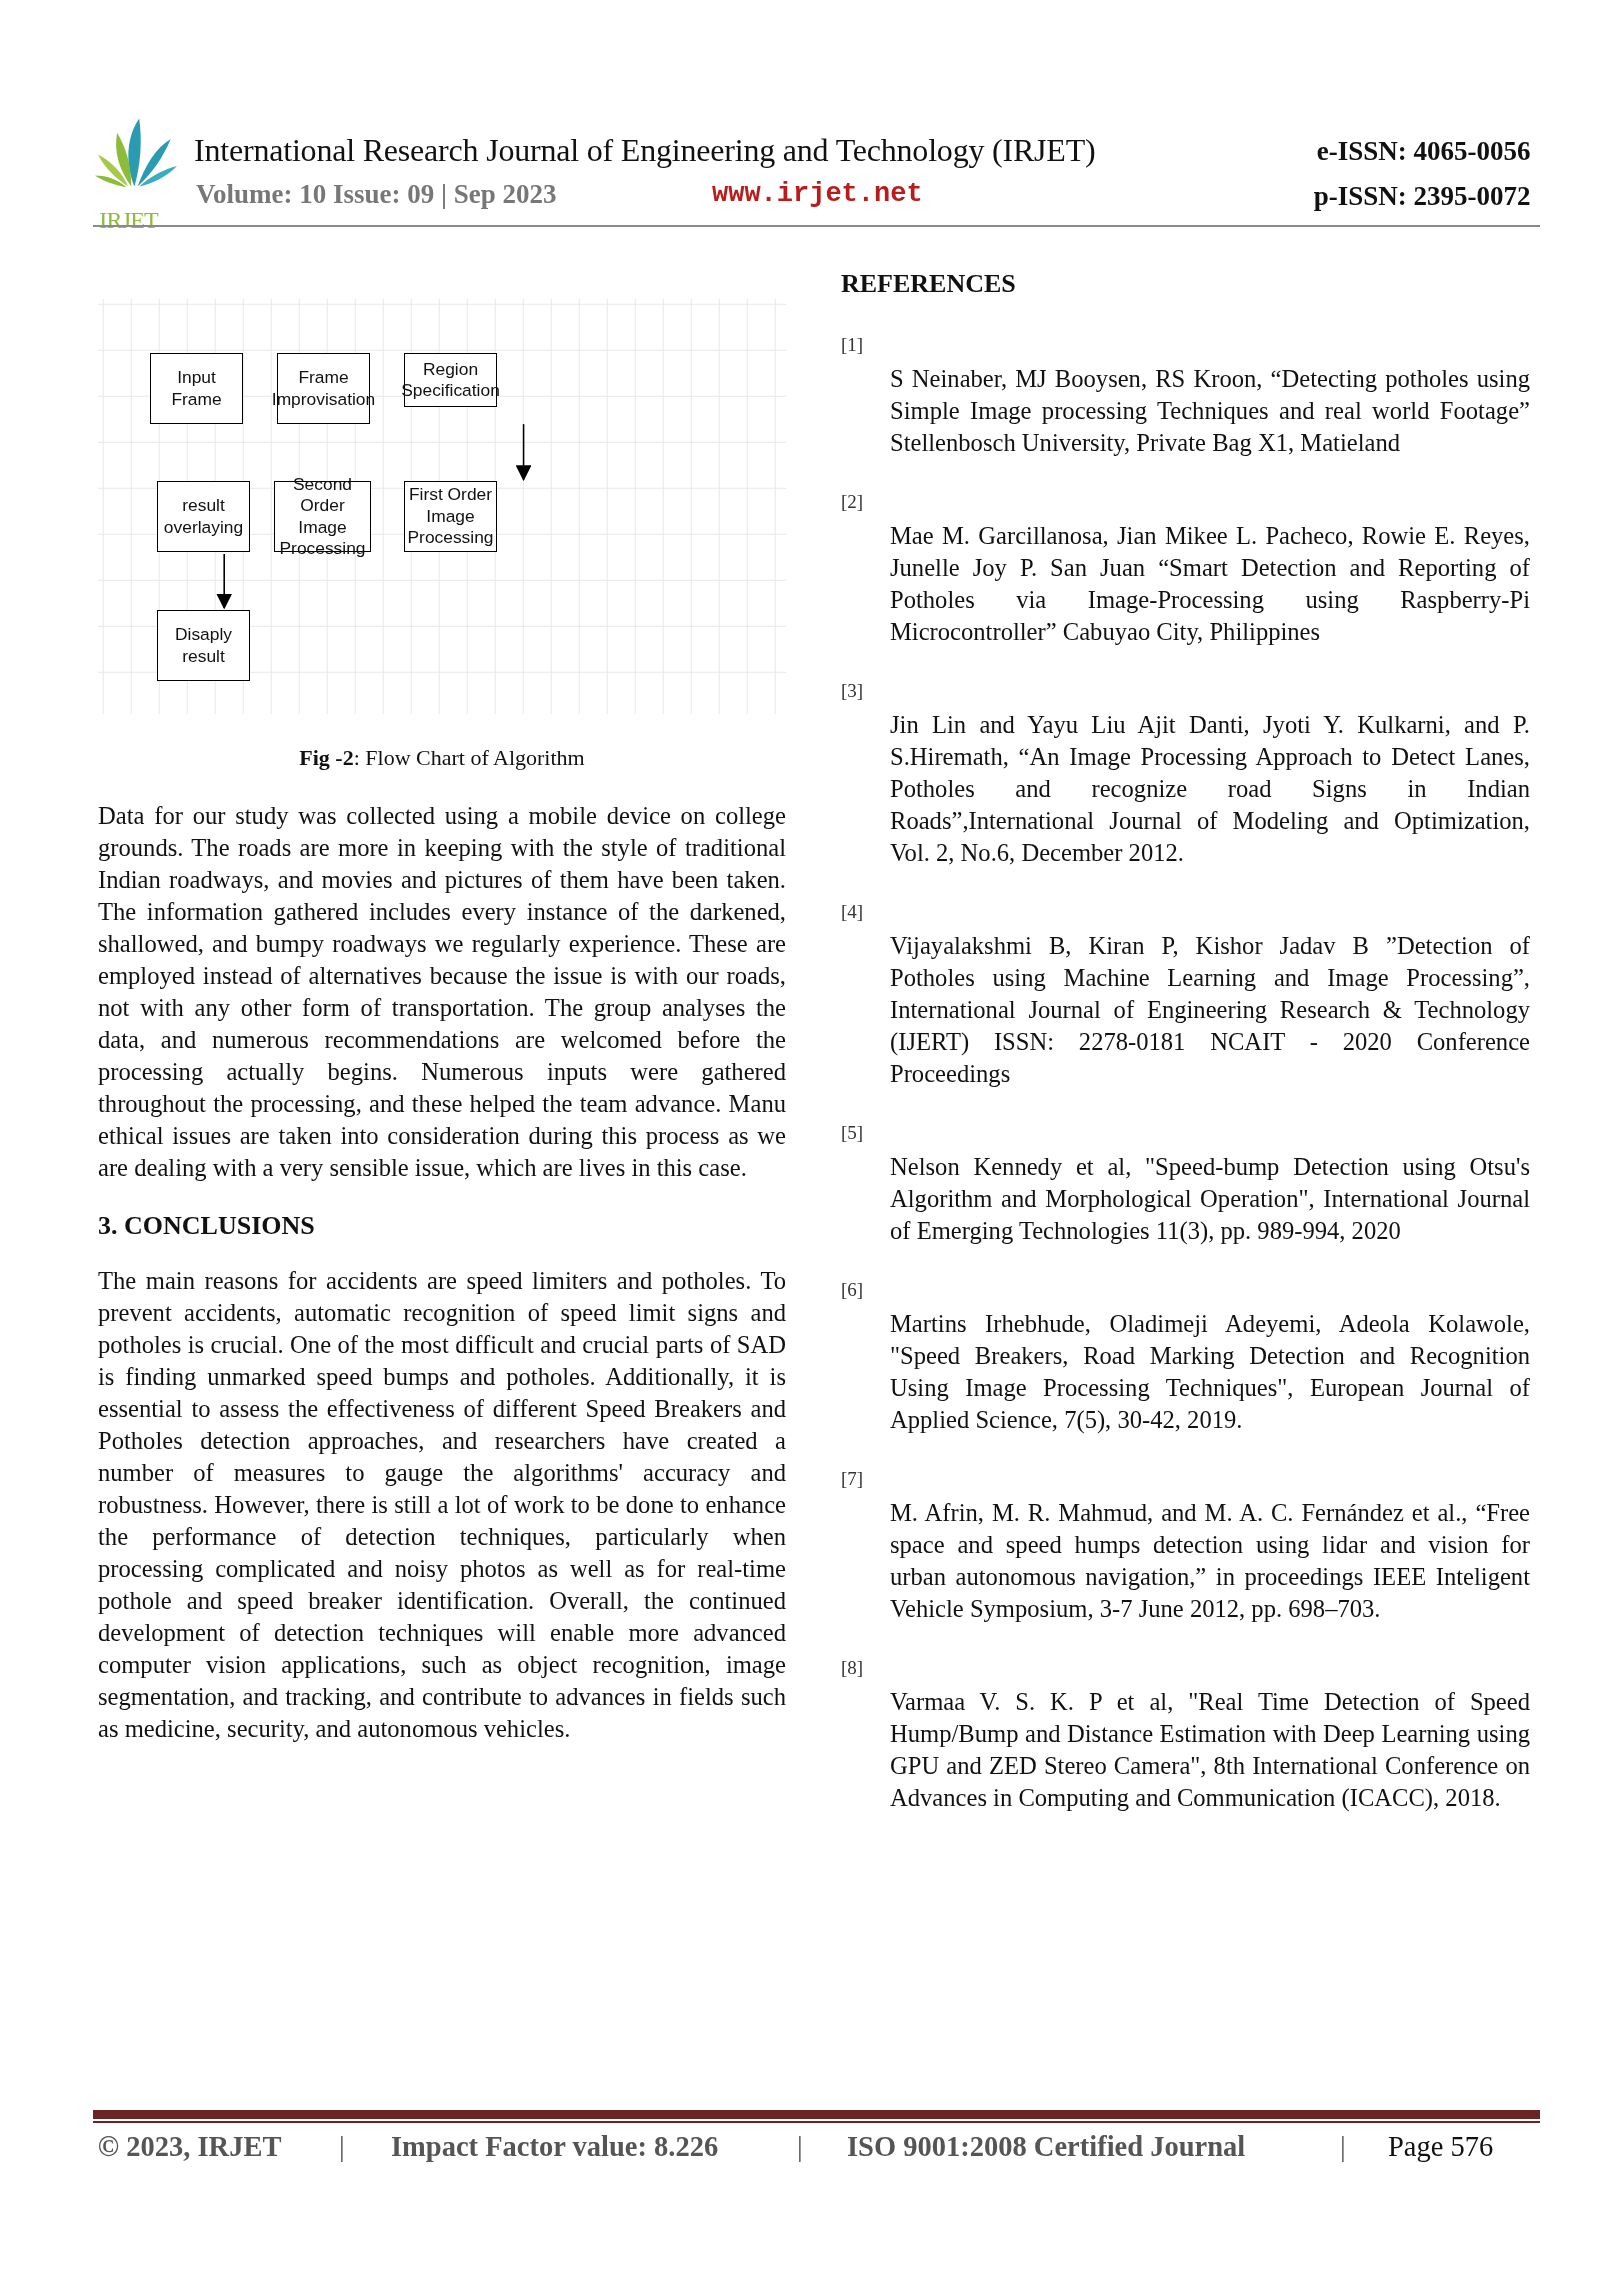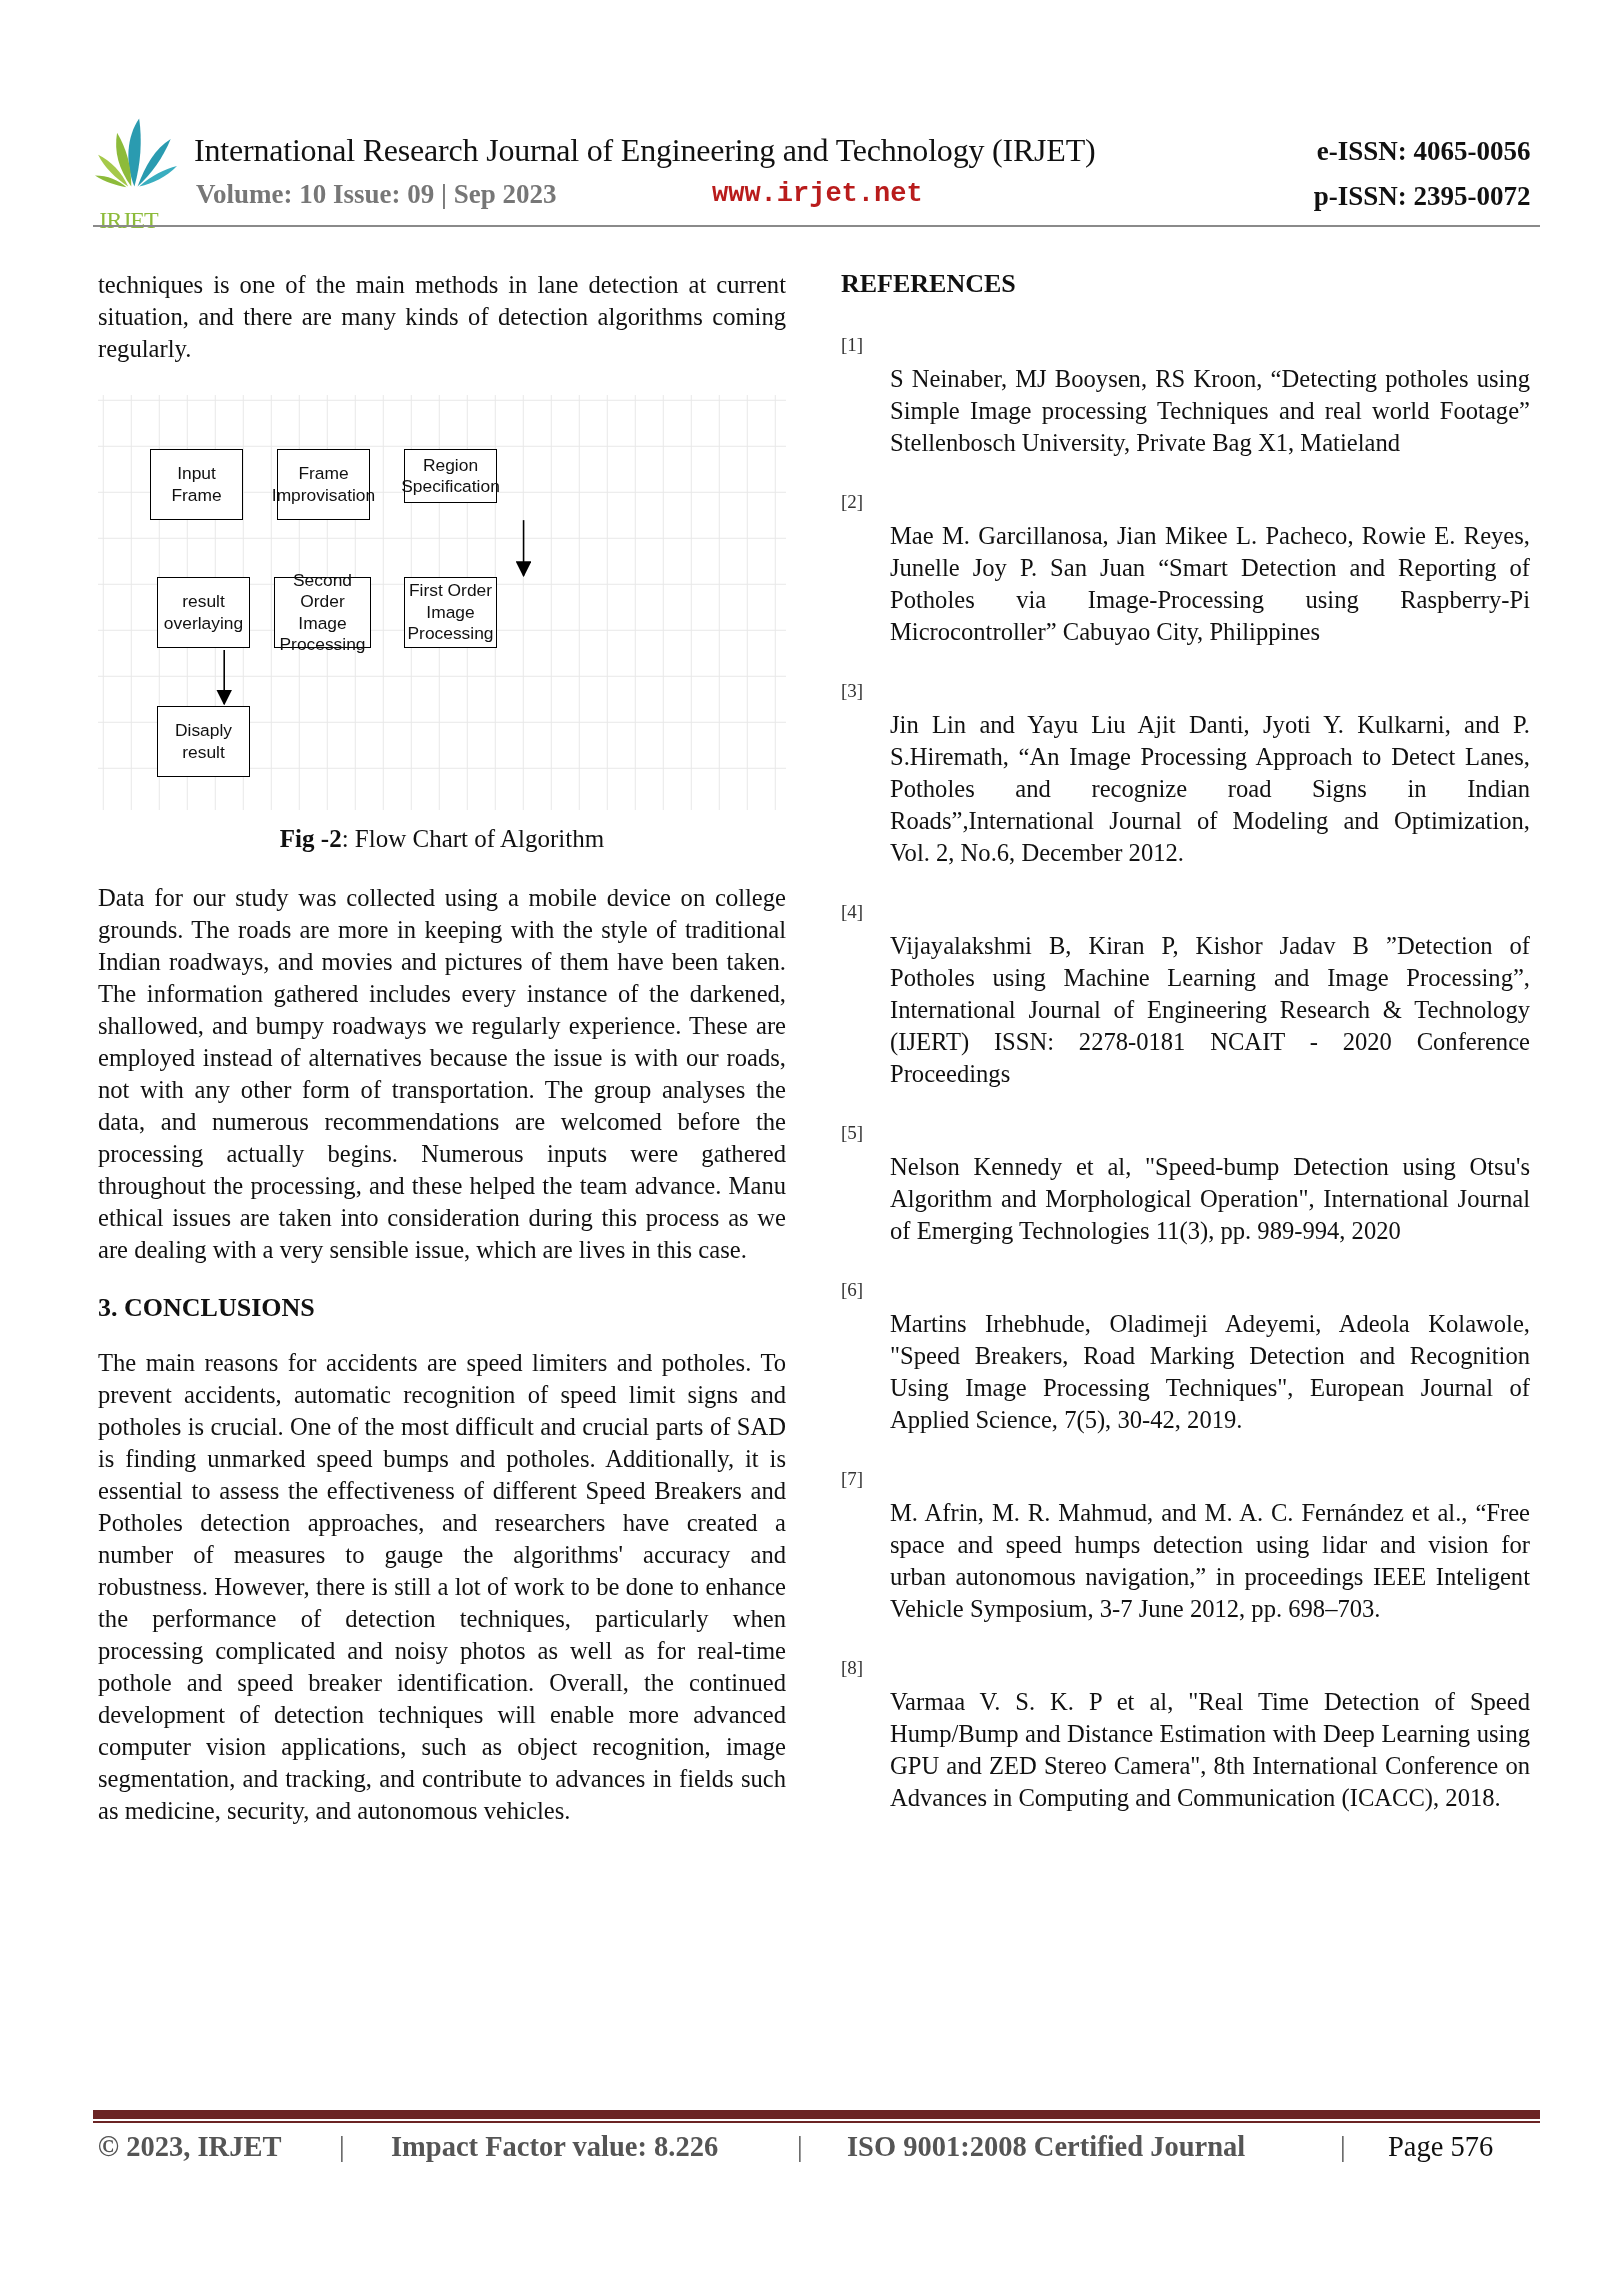--- a/index.html
+++ b/index.html
@@ -28,21 +28,21 @@
     background-color: #fff;
     background-image:
       linear-gradient(to right, #e8e8e8 0.8px, transparent 0.8px),
       linear-gradient(to bottom, #e8e8e8 0.8px, transparent 0.8px);
     background-size: 28px 46px;
     background-position: 4.8px 4.8px;
   }
   .fbox { position: absolute; border: 1.6px solid #000; background: #fff; display: flex; align-items: center; justify-content: center; text-align: center; font-family: "Liberation Sans", "DejaVu Sans", sans-serif; font-size: 17.4px; line-height: 21.4px; color: #111; box-sizing: border-box; }
   .figure svg.arrows { position: absolute; left: 0; top: 0; }
 
-  .caption { text-align: center; font-size: 25px; margin-top: 15px; margin-bottom: 28.5px; }
+  .caption { text-align: center; font-size: 22px; margin-top: 31px; margin-bottom: 28.5px; }
   .caption b { font-weight: bold; }
 
   h2.section { font-size: 26px; font-weight: bold; margin: 27px 0 24px 0; }
 
   h2.refs { font-size: 26px; font-weight: bold; margin: 0 0 30px 0; }
   .ref { display: flex; margin-bottom: 27px; }
   .ref .num { width: 49px; flex: 0 0 49px; font-size: 19px; line-height: 32px; color: #333; }
   .ref .txt { flex: 1; font-size: 24.6px; line-height: 32px; text-align: justify; margin-top: 34px; }
 
   
@@ -70,21 +70,20 @@
   </div>
   <div class="journal-title">International Research Journal of Engineering and Technology (IRJET)</div>
   <div class="eissn">e-ISSN: 4065-0056</div>
   <div class="volume">Volume: 10 Issue: 09 | Sep  2023</div>
   <div class="website">www.irjet.net</div>
   <div class="pissn">p-ISSN: 2395-0072</div>
   <div class="header-rule"></div>
 </div>
 
 <div class="col-left">
-  <p class="body">techniques is one of the main methods in lane detection at current situation, and there are many kinds of detection algorithms coming regularly.</p>
 
   <div class="figure">
     <svg class="arrows" width="688" height="415" viewBox="0 0 868 524">
       <defs>
         <marker id="ah" markerWidth="10" markerHeight="10" refX="9" refY="5" orient="auto">
           <path d="M0,0 L10,5 L0,10 Z" fill="#000"></path>
         </marker>
       </defs>
       <line x1="244" y1="118" x2="297" y2="118" stroke="#000" stroke-width="2" marker-end="url(#ah)"></line>
       <line x1="422" y1="118" x2="475" y2="118" stroke="#000" stroke-width="2" marker-end="url(#ah)"></line>

